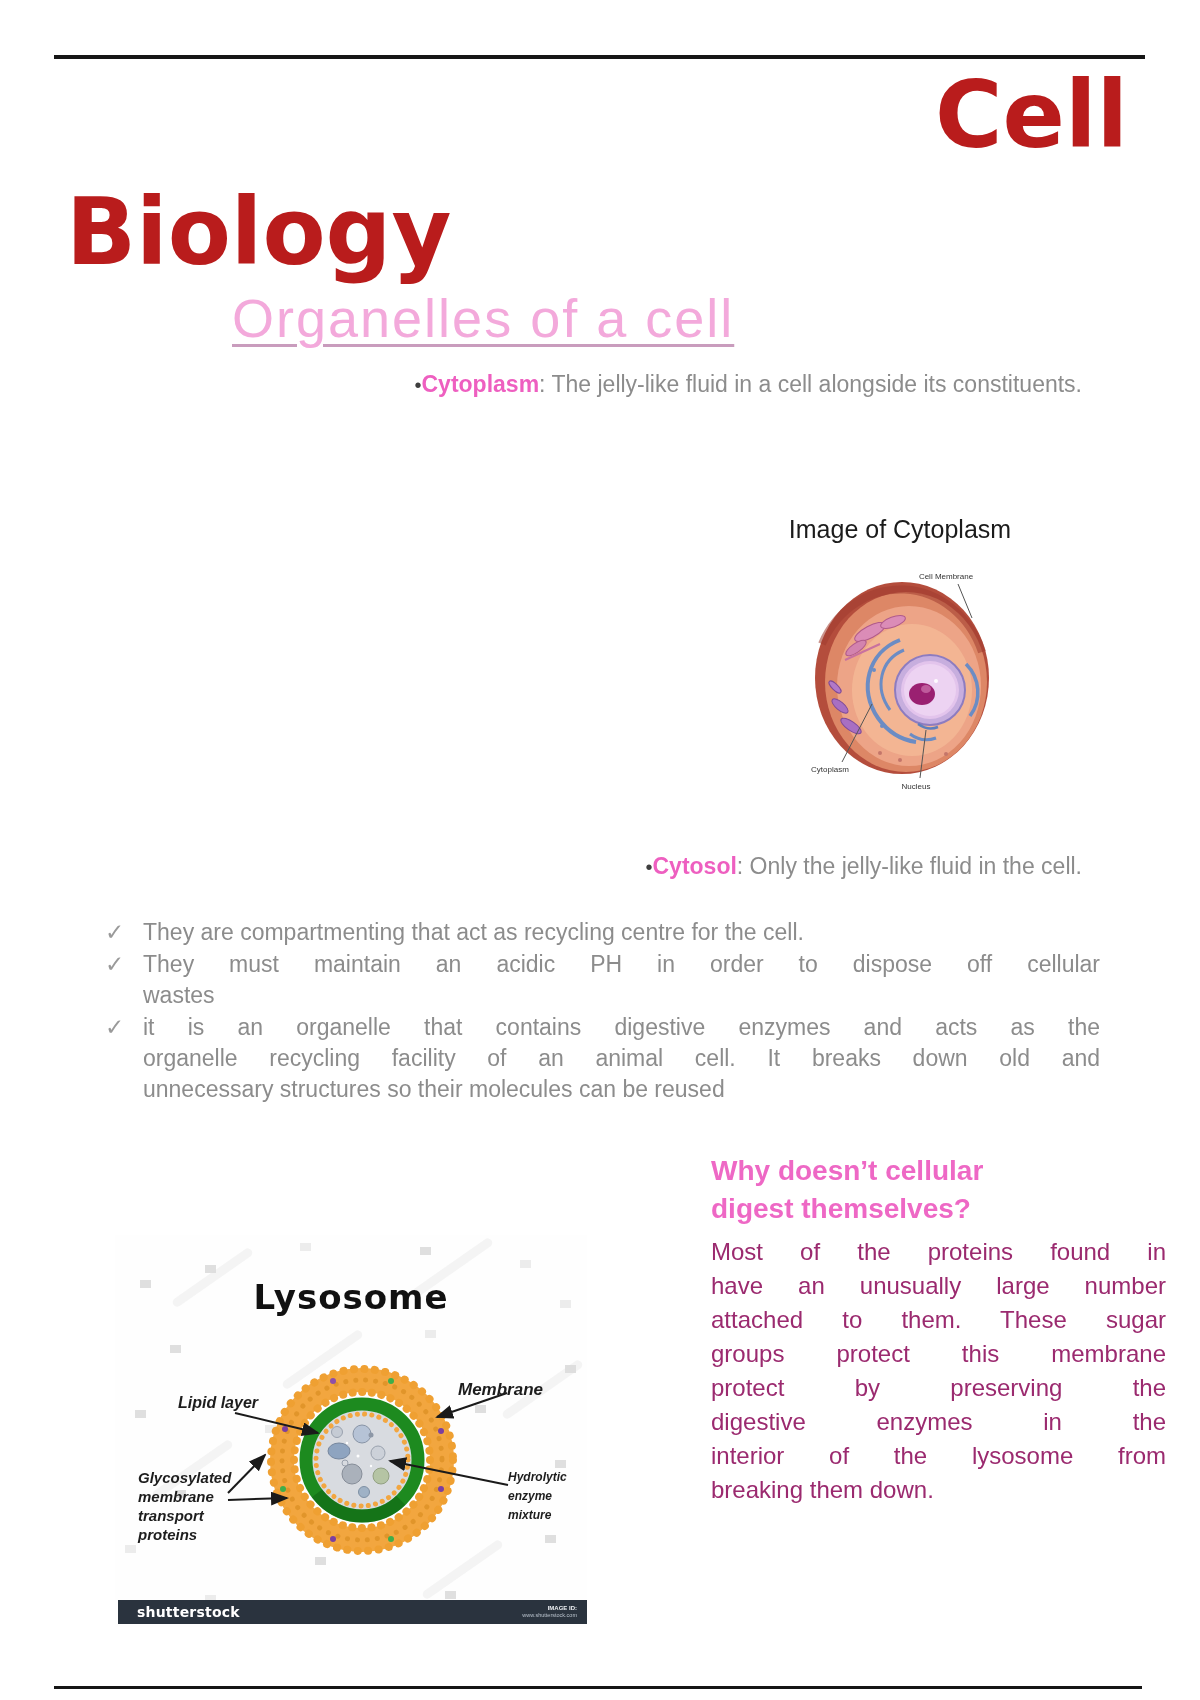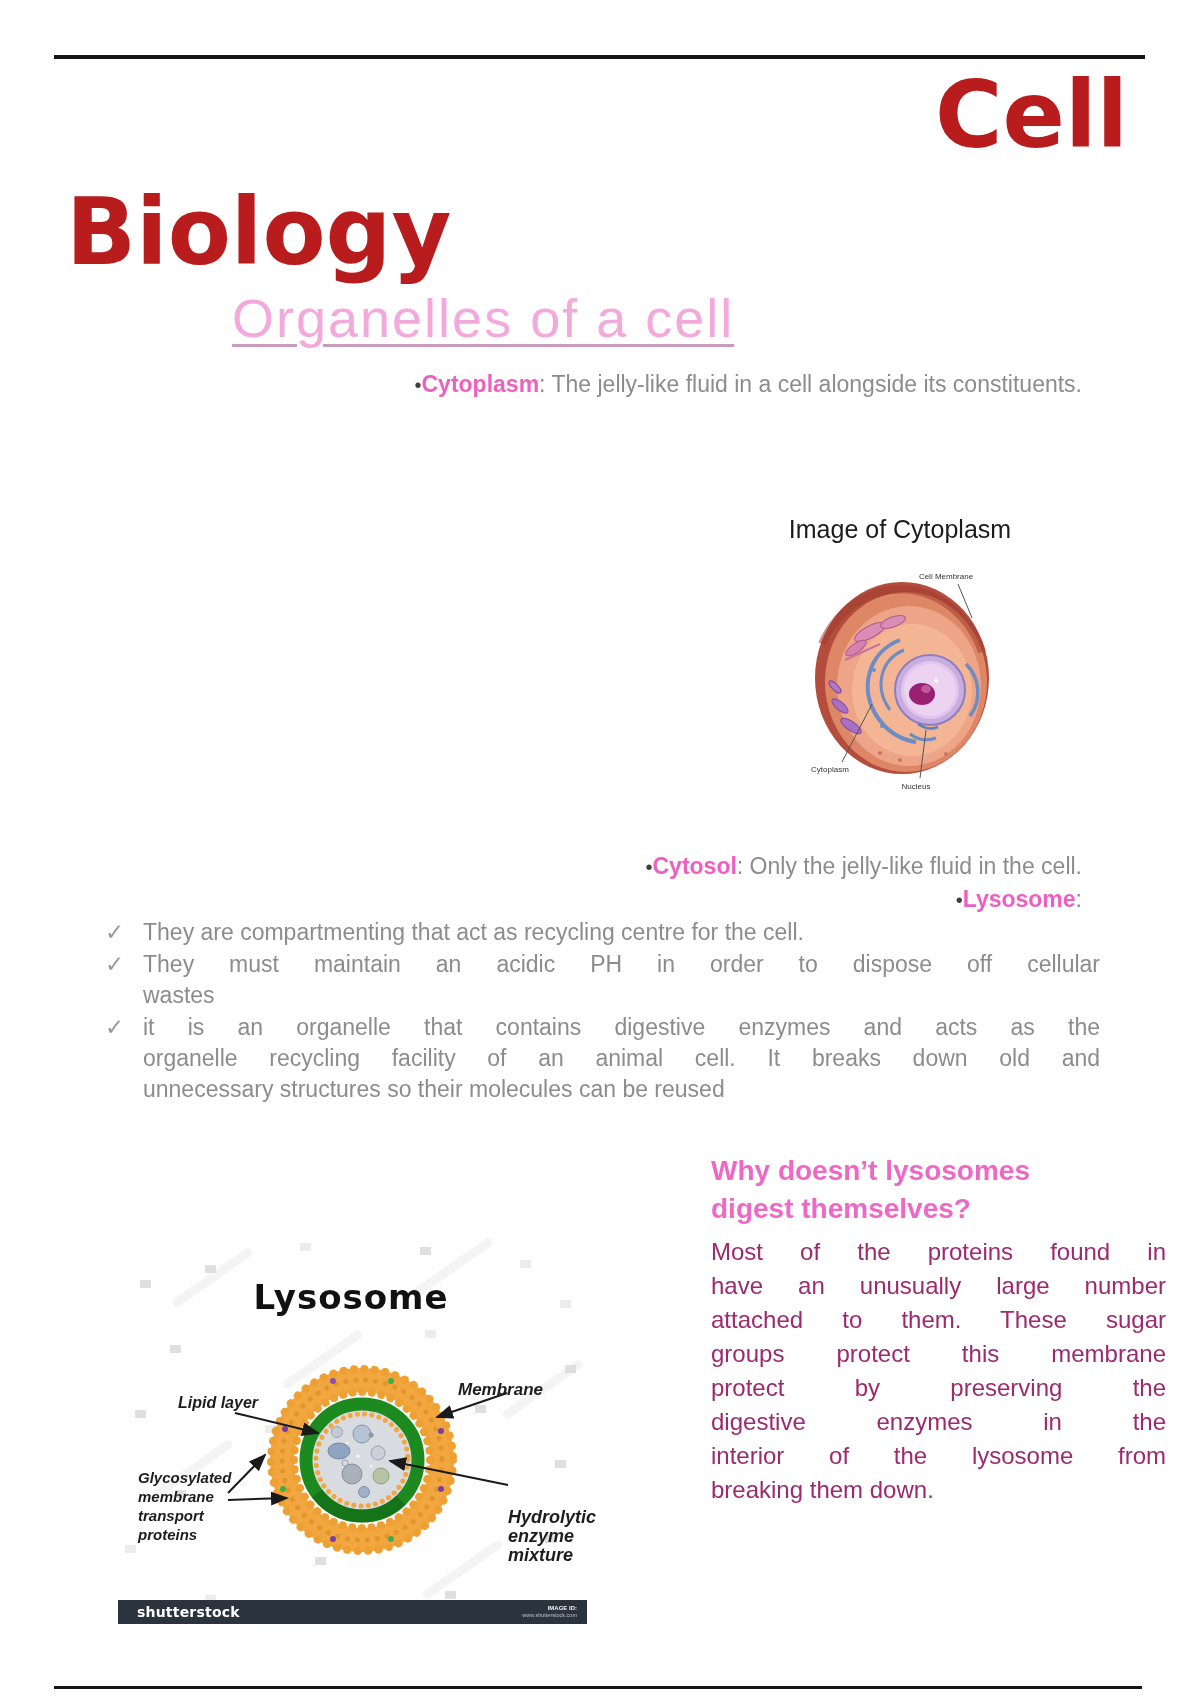--- a/index.html
+++ b/index.html
@@ -37,21 +37,21 @@
   .wsq{position:absolute;width:11px;height:8px;background:#d9d9d9;opacity:.85;}
   .wsq.lt{background:#e9e9e9;}
   .streak{position:absolute;width:95px;height:9px;background:#efefef;border-radius:5px;
           transform:rotate(-35deg);opacity:.7;}
   #lys-title{position:absolute;left:115px;top:1277px;width:472px;text-align:center;
              font-family:"DejaVu Sans",sans-serif;font-weight:bold;font-size:34px;color:#111;letter-spacing:1px;}
   .fig-label{position:absolute;font-style:italic;font-weight:600;color:#1d1d1d;white-space:pre-line;}
   #lbl-lipid{left:178px;top:1394px;font-size:16px;}
   #lbl-membrane{left:458px;top:1380px;font-size:17px;}
   #lbl-glyco{left:138px;top:1468px;font-size:15px;line-height:19px;}
-  #lbl-hydro{left:508px;top:1508px;font-size:18px;line-height:19px;}
+  #lbl-hydro{left:508px;top:1468px;font-size:12px;line-height:19px;}
   
   #ss-bar{position:absolute;left:118px;top:1600px;width:469px;height:24px;background:#2a333e;
           display:flex;align-items:center;justify-content:space-between;}
   #ss-logo{margin-left:19px;color:#ffffff;font-family:"DejaVu Sans",sans-serif;font-weight:bold;font-size:14px;letter-spacing:.2px;}
   #ss-right{margin-right:10px;text-align:right;line-height:7px;}
   #ss-right .l1{font-size:6px;color:#eef1f4;font-weight:bold;}
   #ss-right .l2{font-size:5.5px;color:#b9c2cc;}
   svg{display:block;}
 </style>
 </head>
@@ -115,23 +115,20 @@
       <path d="M 170 230 L 176 182"></path>
     </g>
     <text x="196" y="31" text-anchor="middle" font-size="8" fill="#333">Cell Membrane</text>
     <text x="80" y="224" text-anchor="middle" font-size="8" fill="#333">Cytoplasm</text>
     <text x="166" y="241" text-anchor="middle" font-size="8" fill="#333">Nucleus</text>
   </svg>
 
   <div class="bullet" style="top:851px;">
     <span class="dot">•</span><span class="term">Cytosol</span><span>: Only the jelly-like fluid in the cell.</span>
   </div>
-  <div class="bullet" style="top:884px;">
-    <span class="dot">•</span><span class="term">Lysosome</span><span>:</span>
-  </div>
 
   <div class="check" style="top:917px;">
     <span class="tick">✓</span>
     <div class="clines">
         <div>They are compartmenting that act as recycling centre for the cell.</div>
       </div>
   </div>
   <div class="check" style="top:949px;">
     <span class="tick">✓</span>
     <div class="clines">
@@ -142,21 +139,21 @@
   <div class="check" style="top:1012px;">
     <span class="tick">✓</span>
     <div class="clines">
       <div class="jline">it is an organelle that contains digestive enzymes and acts as the</div>
       <div class="jline">organelle recycling facility of an animal cell. It breaks down old and</div>
       <div>unnecessary structures so their molecules can be reused</div>
     </div>
   </div>
 
   <div id="qa-question">
-    <div>Why doesn’t lysosomes</div>
+    <div>Why doesn’t cellular</div>
     <div>digest themselves?</div>
   </div>
   <div id="qa-answer">
     <div class="jline">Most of the proteins found in</div>
     <div class="jline">have an unusually large number</div>
     <div class="jline">attached to them. These sugar</div>
     <div class="jline">groups protect this membrane</div>
     <div class="jline">protect by preserving the</div>
     <div class="jline">digestive enzymes in the</div>
     <div class="jline">interior of the lysosome from</div>

